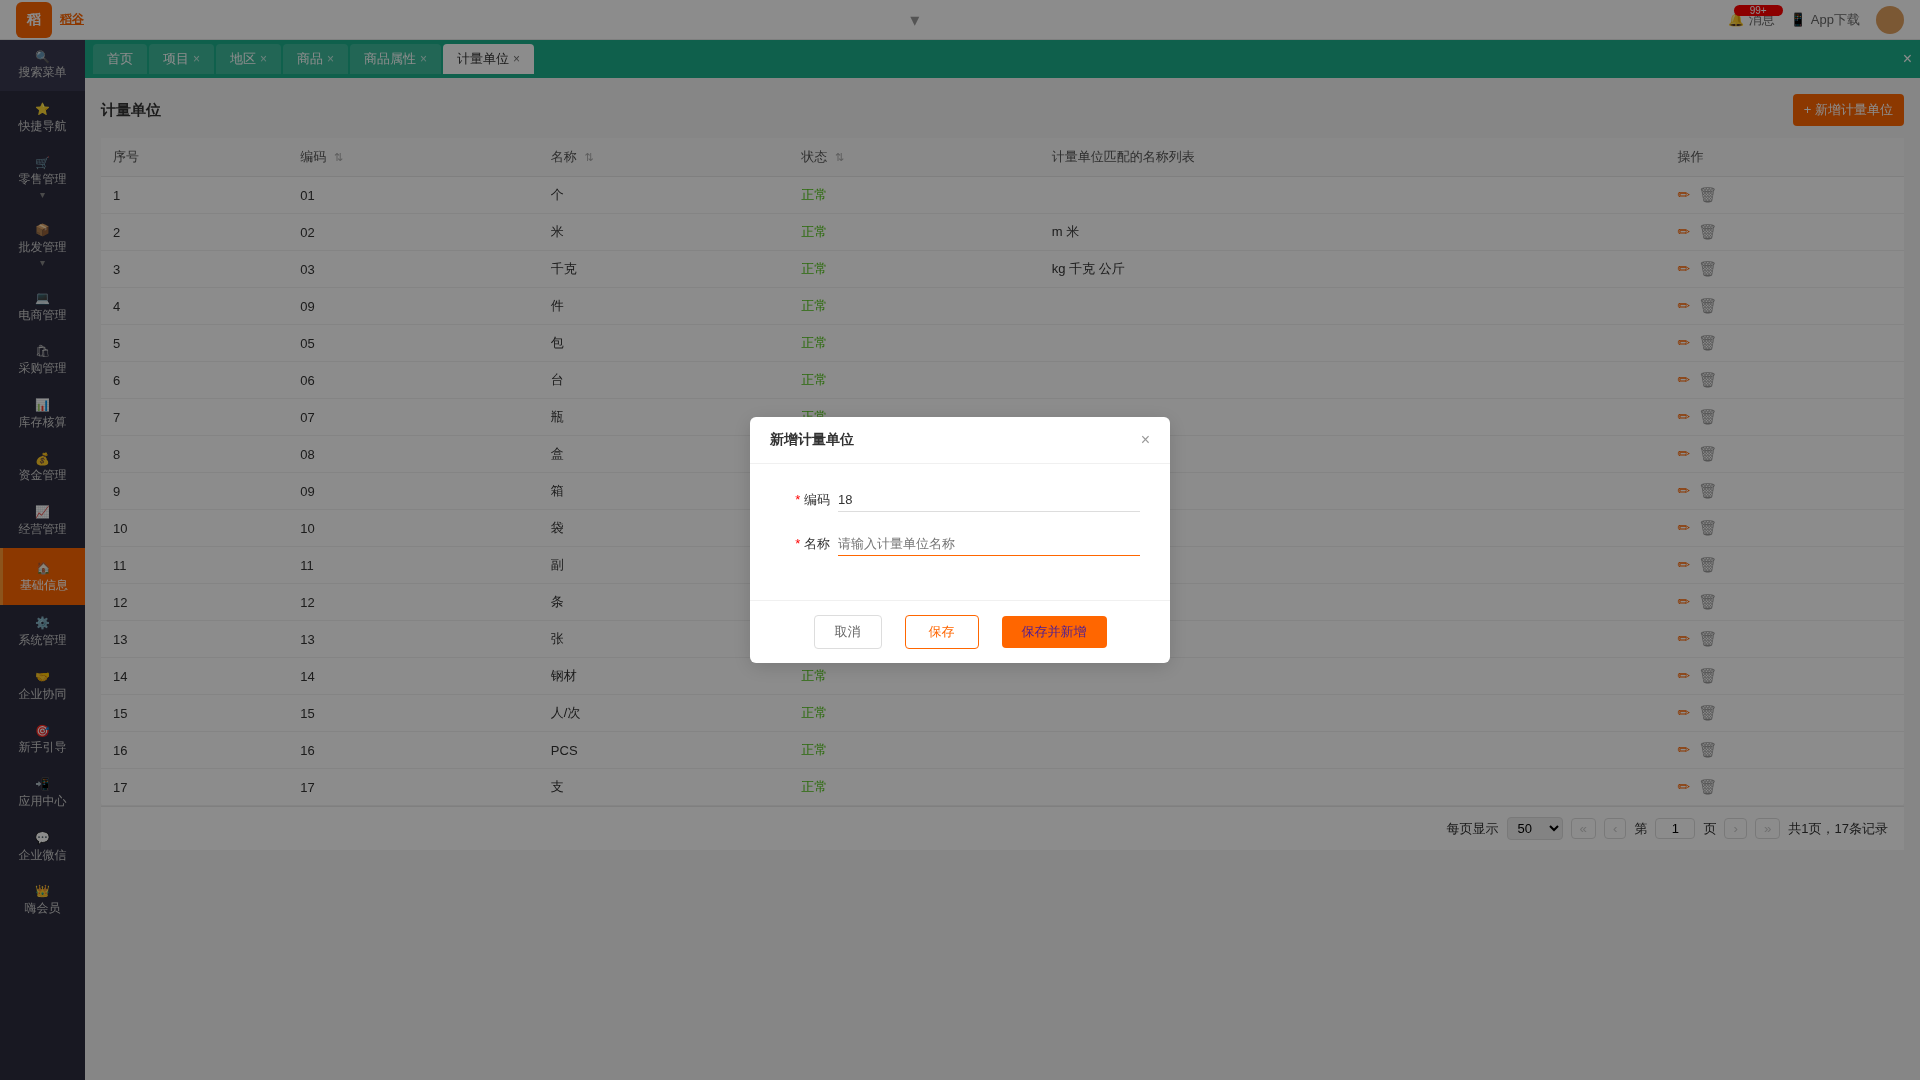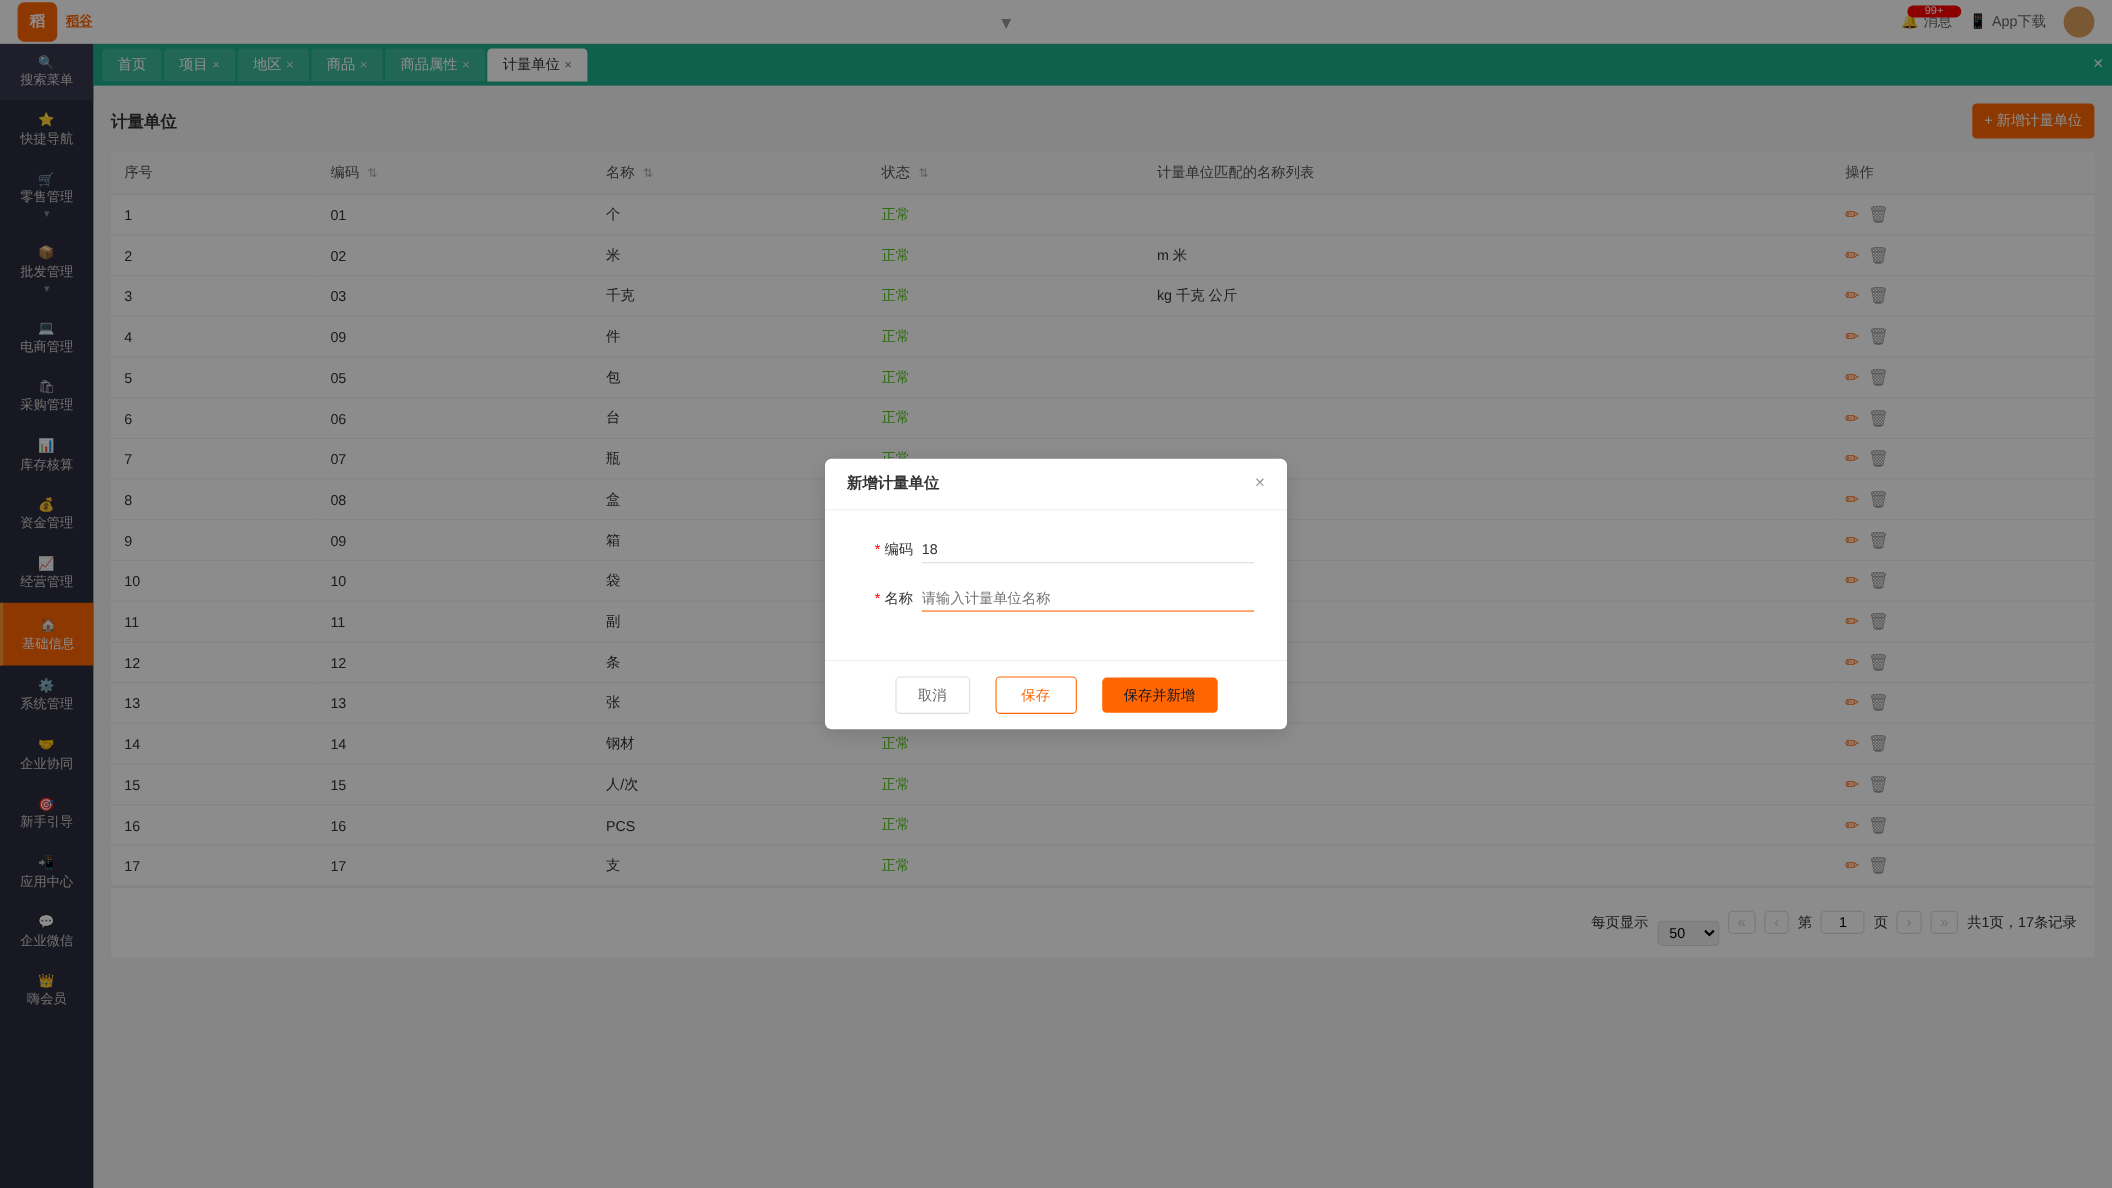--- a/index.html
+++ b/index.html
@@ -251,21 +251,20 @@
       align-items: center;
       justify-content: flex-end;
       gap: 8px;
       font-size: 13px;
     }
     .page-size-select {
       border: 1px solid #ddd;
       border-radius: 4px;
       padding: 2px 6px;
       font-size: 13px;
-      margin-top: 20px;
     }
     .page-btn {
       background: none;
       border: 1px solid #ddd;
       border-radius: 4px;
       padding: 2px 8px;
       cursor: pointer;
       color: #666;
     }
     .page-btn:disabled { color: #ccc; cursor: not-allowed; }
@@ -365,21 +364,21 @@
       border: 1px solid #f60;
       background: #fff;
       color: #f60;
       padding: 7px 23px;
       border-radius: 4px;
       cursor: pointer;
       font-size: 13px;
     }
     .btn-save-new {
       background: #f60;
-      color: #0f172a;
+      color: #4c1d95;
       border: none;
       padding: 7px 20px;
       border-radius: 4px;
       cursor: pointer;
       font-size: 13px;
     }
   </style>
 </head>
 <body>
 

